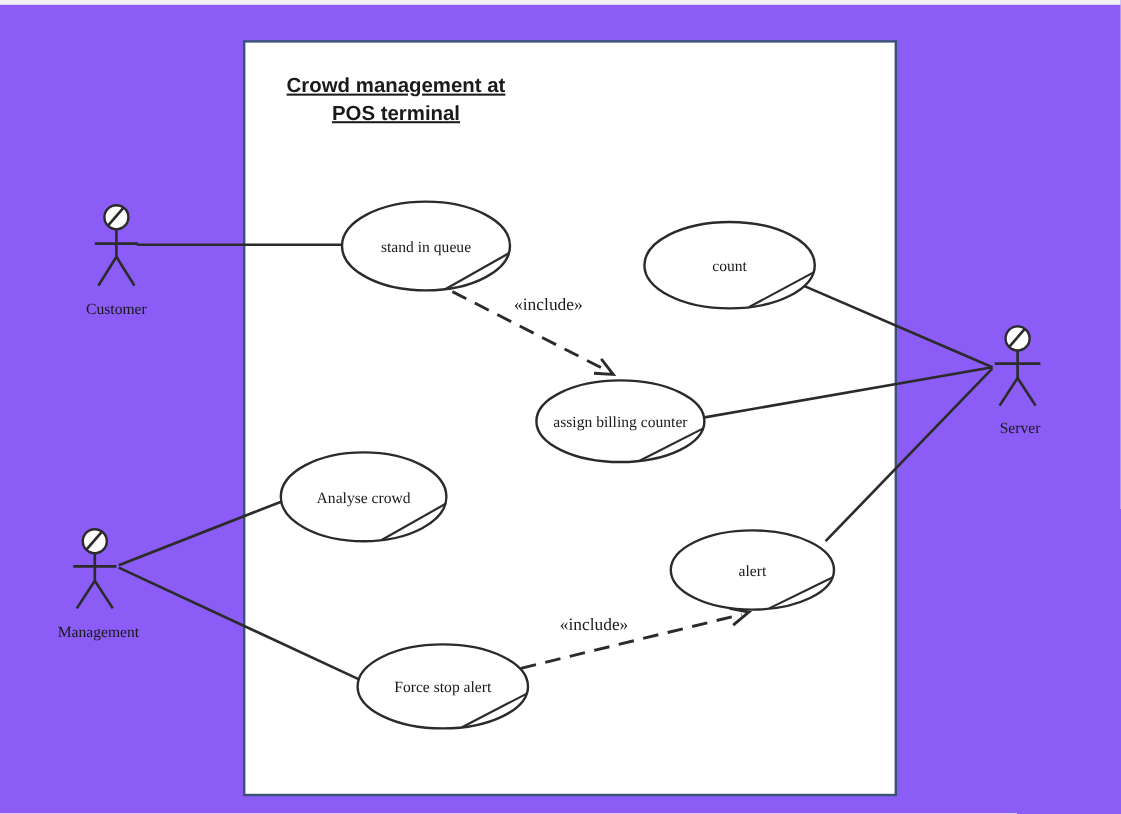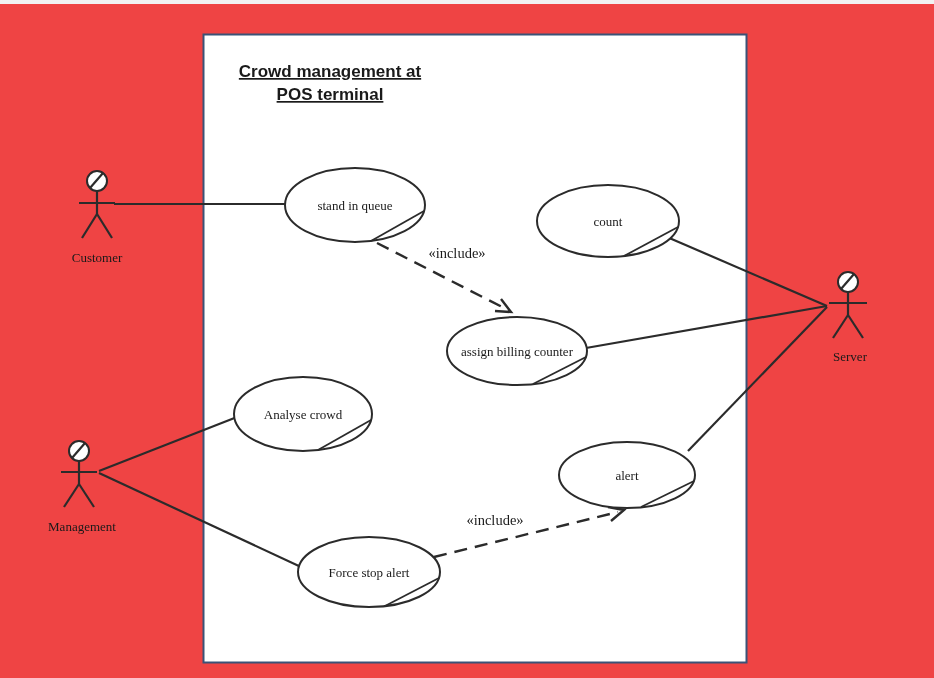--- a/index.html
+++ b/index.html
@@ -5,21 +5,21 @@
   html, body {
     margin: 0;
     padding: 0;
     background: #ffffff;
     font-family: "Liberation Sans", sans-serif;
   }
   .stage {
     position: relative;
     width: 934px;
     height: 678px;
-    background: #ef4444;
+    background: #8b5cf6;
     overflow: hidden;
     text-align: right;
   }
   .top-strip {
     position: absolute;
     top: 0; left: 0;
     width: 100%; height: 4px;
     background: #f2f2f2;
   }
   svg { position: absolute; top: 0; left: 0; }

